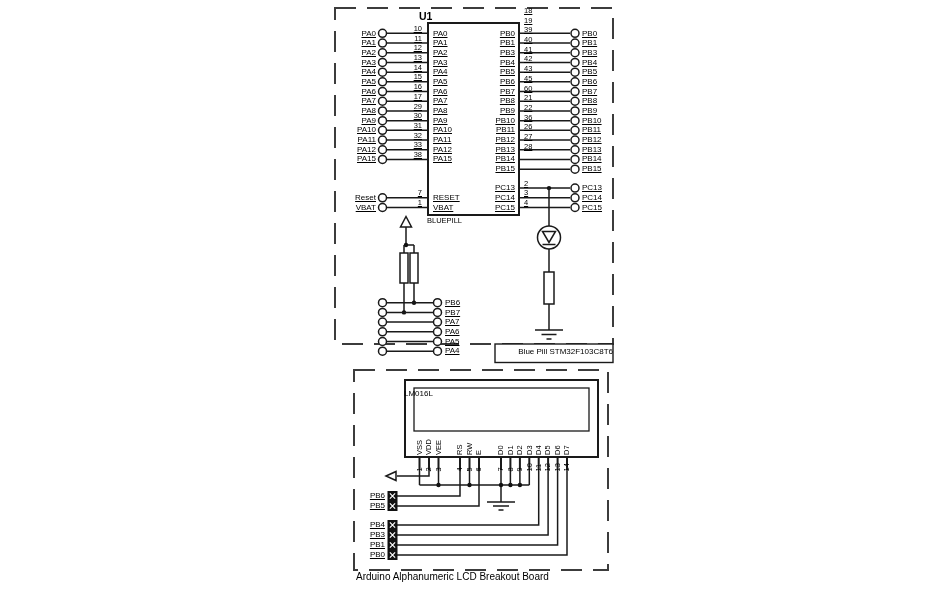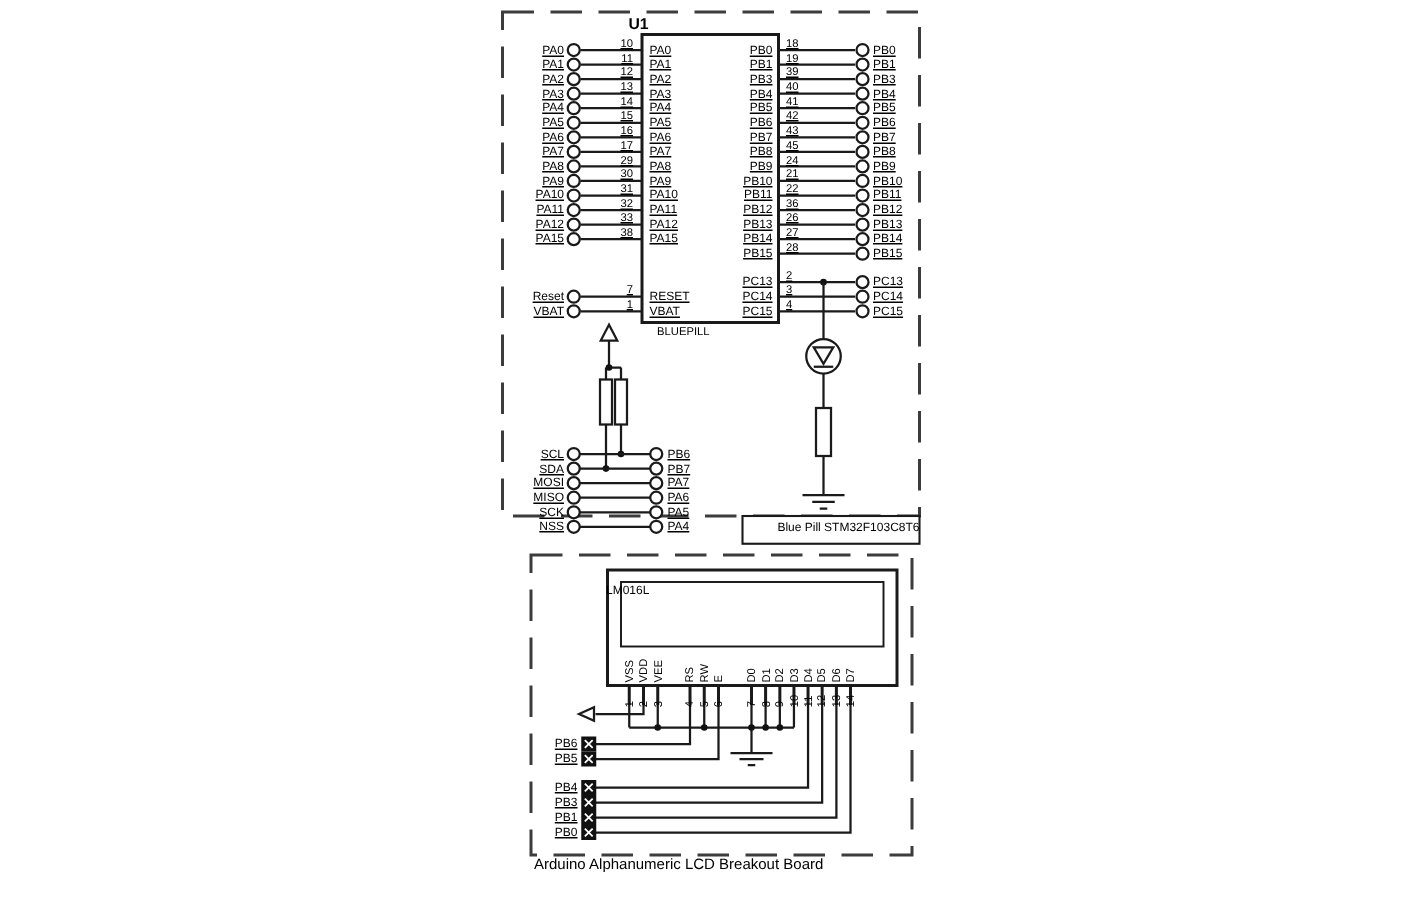--- a/index.html
+++ b/index.html
@@ -144,21 +144,21 @@
     <use href="#xt" x="392.5" y="496"></use>
         <use href="#xt" x="392.5" y="506"></use>
     <use href="#xt" x="392.5" y="525"></use>
         <use href="#xt" x="392.5" y="535"></use>
     <use href="#xt" x="392.5" y="545"></use>
         <use href="#xt" x="392.5" y="555"></use>
   </g>
 </svg>
 
 <div class="lbl" style="left:419px;top:10px;font-size:10.5px;font-weight:700">U1</div>
-<div class="lbl" style="left:438px;top:215.5px;font-size:7.5px">BLUEPILL</div>
+<div class="lbl" style="left:427px;top:215.5px;font-size:7.5px">BLUEPILL</div>
 <div class="lbl" style="left:495px;top:347px;width:118px;text-align:right;font-size:8px">Blue Pill STM32F103C8T6</div>
 <div class="lbl" style="left:404px;top:389px;font-size:8px">LM016L</div>
 <div class="lbl" style="left:356px;top:571px;font-size:10px">Arduino Alphanumeric LCD Breakout Board</div>
 
 <div class="col ra" style="left:336px;top:28.5px;width:40px">
 
 <div class="row">PA0</div>
       <div class="row">PA1</div>
       <div class="row">PA2</div>
       <div class="row">PA3</div>
@@ -219,31 +219,31 @@
       <div class="row">PB7</div>
       <div class="row">PB8</div>
       <div class="row">PB9</div>
       <div class="row">PB10</div>
       <div class="row">PB11</div>
       <div class="row">PB12</div>
       <div class="row">PB13</div>
       <div class="row">PB14</div>
       <div class="row">PB15</div>
     </div>
-<div class="col num" style="left:524px;top:24px;width:28px">
+<div class="col num" style="left:524px;top:6px;width:28px">
 
 <div class="row">18</div>
       <div class="row">19</div>
       <div class="row">39</div>
       <div class="row">40</div>
       <div class="row">41</div>
       <div class="row">42</div>
       <div class="row">43</div>
       <div class="row">45</div>
-      <div class="row">24</div>
+      <div class="row">60</div>
       <div class="row">21</div>
       <div class="row">22</div>
       <div class="row">36</div>
       <div class="row">26</div>
       <div class="row">27</div>
       <div class="row">28</div>
     </div>
 <div class="col" style="left:582px;top:28.5px;width:40px">
 
 <div class="row">PB0</div>
@@ -291,29 +291,20 @@
 
 <div class="row">7</div>
       <div class="row">1</div>
     </div>
 <div class="col" style="left:433px;top:192.95px;width:44px">
 
 <div class="row">RESET</div>
       <div class="row">VBAT</div>
     </div>
 
-<div class="col ra" style="left:336px;top:297.85px;width:40px">
-
-<div class="row">SCL</div>
-      <div class="row">SDA</div>
-      <div class="row">MOSI</div>
-      <div class="row">MISO</div>
-      <div class="row">SCK</div>
-      <div class="row">NSS</div>
-    </div>
 <div class="col" style="left:445px;top:297.85px;width:40px">
 
 <div class="row">PB6</div>
       <div class="row">PB7</div>
       <div class="row">PA7</div>
       <div class="row">PA6</div>
       <div class="row">PA5</div>
       <div class="row">PA4</div>
     </div>
 

